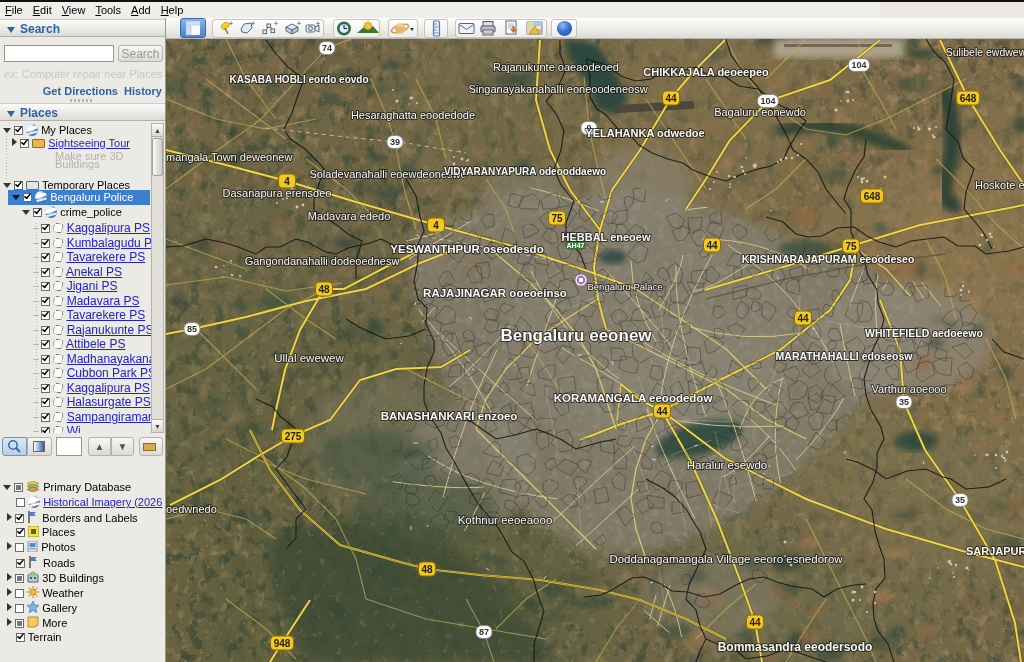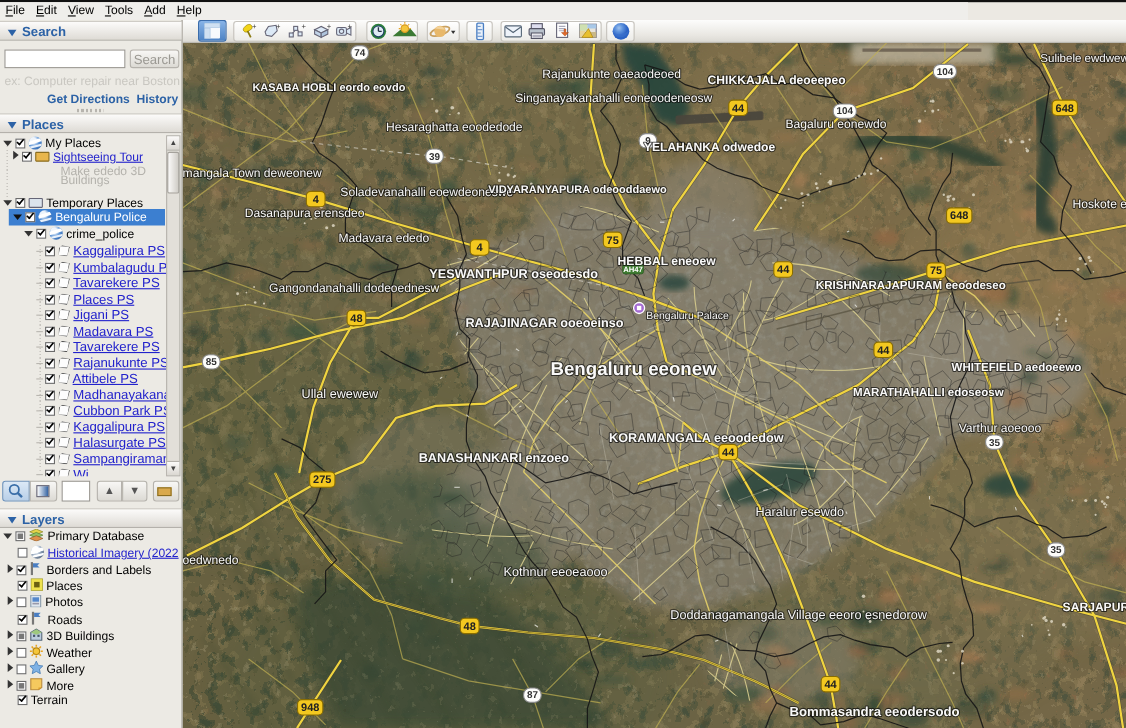--- a/index.html
+++ b/index.html
@@ -1456,39 +1456,39 @@
         </radialGradient>
       </defs>
       <circle cx="10.5" cy="8.5" r="7.6" fill="url(#sph)"></circle>
       <path d="M3.5 10a7.6 7.6 0 0 0 14-2c-5 4-10 4-14 2z" fill="#3a70cc" opacity=".7"></path>
     </svg>
 </div>
 <div id="sidebar">
 <div class="phead" style="position:absolute;top:1px"><span class="tri"></span>Search</div>
 <input style="position: absolute; left: 4px; top: 27px; width: 110px; height: 17px; border: 1px solid rgb(153, 150, 144); background: rgb(255, 255, 255);">
 <div style="position:absolute;left:118px;top:27px;width:45px;height:17px;border:1px solid #b5b2ac;border-radius:3px;background:linear-gradient(#f8f7f5,#dcdad4);color:#9b9993;font-size:12px;text-align:center;line-height:16px">Search</div>
-<div style="position:absolute;left:4px;top:50px;font-size:11px;color:#c9c7c1">ex: Computer repair near Boston</div>
+<div style="position:absolute;left:4px;top:50px;font-size:11px;color:#c9c7c1">ex: Computer repair near Places</div>
 <div style="position:absolute;left:0;top:67px;width:162px;text-align:right;font-size:11px;font-weight:bold;color:#2c62a6">Get Directions&nbsp;&nbsp;History</div>
 <div style="position:absolute;left:70px;top:81px;width:24px;height:3px;background:repeating-linear-gradient(90deg,#b7b4ae 0 2px,transparent 2px 4px)"></div>
 <div class="phead" style="position:absolute;top:85px"><span class="tri"></span>Places</div>
 <div id="ptree" style="position:absolute;left:0;top:105px;width:155px;height:310px;overflow:hidden">
  <div style="position:absolute;left:36px;top:100px;width:1px;height:205px;background:repeating-linear-gradient(#b9b6b0 0 1px,transparent 1px 3px)"></div>
  <div style="position:absolute;left:6px;top:10px;width:1px;height:48px;background:repeating-linear-gradient(#b9b6b0 0 1px,transparent 1px 3px)"></div>
  <div class="row" style="left:3px;top:1px"><span class="exp open"></span> <span class="chk on"></span> <span class="globe"></span> My Places</div>
  <div class="row" style="left:12px;top:14px"><span class="exp clos"></span> <span class="chk on"></span> <span style="display:inline-block;width:13px;height:9px;background:#e8b64c;border:1px solid #8a6d20;border-radius:1px;vertical-align:-1px"></span> <a class="tl">Sightseeing Tour</a></div>
- <div class="row" style="left:55px;top:27px;color:#b4b2ac">Make ededo 3D</div>
+ <div class="row" style="left:55px;top:27px;color:#b4b2ac">Make sure 3D</div>
  <div class="row" style="left:55px;top:35px;color:#b4b2ac">Buildings</div>
  <div class="row" style="left:3px;top:56px"><span class="exp open"></span> <span class="chk on"></span> <span style="display:inline-block;width:13px;height:9px;background:#dce4ec;border:1px solid #667;border-radius:1px;vertical-align:-1px"></span> Temporary Places</div>
  <div style="position:absolute;left:8px;top:67px;width:142px;height:15px;background:#3c7fd0"></div>
  <div class="row" style="left:12px;top:68px;color:#fff"><span class="exp open" style="border-top-color:#111"></span> <span class="chk on"></span> <span class="globe"></span> Bengaluru Police</div>
  <div class="row" style="left:22px;top:83px"><span class="exp open"></span> <span class="chk on"></span> <span class="globe"></span> crime_police</div>
  <div class="psr" style="top:98px"><span class="chk on"></span> <span class="poly"></span> <a class="tl">Kaggalipura PS</a></div>
  <div class="psr" style="top:112.5px"><span class="chk on"></span> <span class="poly"></span> <a class="tl">Kumbalagudu PS</a></div>
  <div class="psr" style="top:127px"><span class="chk on"></span> <span class="poly"></span> <a class="tl">Tavarekere PS</a></div>
- <div class="psr" style="top:141.5px"><span class="chk on"></span> <span class="poly"></span> <a class="tl">Places PS</a></div>
+ <div class="psr" style="top:141.5px"><span class="chk on"></span> <span class="poly"></span> <a class="tl">Anekal PS</a></div>
  <div class="psr" style="top:156px"><span class="chk on"></span> <span class="poly"></span> <a class="tl">Jigani PS</a></div>
  <div class="psr" style="top:170.5px"><span class="chk on"></span> <span class="poly"></span> <a class="tl">Madavara PS</a></div>
  <div class="psr" style="top:185px"><span class="chk on"></span> <span class="poly"></span> <a class="tl">Tavarekere PS</a></div>
  <div class="psr" style="top:199.5px"><span class="chk on"></span> <span class="poly"></span> <a class="tl">Rajanukunte PS</a></div>
  <div class="psr" style="top:214px"><span class="chk on"></span> <span class="poly"></span> <a class="tl">Attibele PS</a></div>
  <div class="psr" style="top:228.5px"><span class="chk on"></span> <span class="poly"></span> <a class="tl">Madhanayakanah</a></div>
  <div class="psr" style="top:243px"><span class="chk on"></span> <span class="poly"></span> <a class="tl">Cubbon Park PS</a></div>
  <div class="psr" style="top:257.5px"><span class="chk on"></span> <span class="poly"></span> <a class="tl">Kaggalipura PS</a></div>
  <div class="psr" style="top:272px"><span class="chk on"></span> <span class="poly"></span> <a class="tl">Halasurgate PS</a></div>
  <div class="psr" style="top:286.5px"><span class="chk on"></span> <span class="poly"></span> <a class="tl">Sampangiramana</a></div>
@@ -1507,28 +1507,27 @@
  <div style="position:absolute;left:27px;top:0;width:25px;height:19px;border:1px solid #b5b2ac;border-radius:0 3px 3px 0;background:linear-gradient(#f8f7f5,#dcdad4)">
         <div style="margin:3px 5px;width:12px;height:11px;border:1px solid #667;background:linear-gradient(90deg,#fff,#2f5fa0)"></div>
       </div>
  <div style="position:absolute;left:56px;top:0;width:26px;height:19px;border:1px solid #999690;background:#fff"></div>
  <div style="position:absolute;left:88px;top:0;width:23px;height:19px;border:1px solid #b5b2ac;border-radius:3px 0 0 3px;background:linear-gradient(#f8f7f5,#dcdad4);text-align:center;font-size:10px;line-height:18px;color:#555">▲</div>
  <div style="position:absolute;left:111px;top:0;width:23px;height:19px;border:1px solid #b5b2ac;border-radius:0 3px 3px 0;background:linear-gradient(#f8f7f5,#dcdad4);text-align:center;font-size:10px;line-height:18px;color:#555">▼</div>
  <div style="position:absolute;left:139px;top:0;width:24px;height:19px;border:1px solid #b5b2ac;border-radius:3px;background:linear-gradient(#f8f7f5,#dcdad4)">
         <div style="margin:5px 3px;width:13px;height:8px;background:#d9a94d;border:1px solid #8a6d20"></div>
       </div>
 </div>
-<div class="phead" style="position:absolute;top:444px"><span class="tri"></span>Layers</div>
 <div id="ltree" style="position:absolute;left:0;top:462px;width:138px;height:182px;font-size:11px">
  <div class="row" style="left:3px;top:1px"><span class="exp open"></span> <span class="chk part"></span> <svg width="14" height="11" viewBox="0 0 14 11" style="vertical-align:-1px">
           <path d="M7 0l6 2.5L7 5 1 2.5z" fill="#e4d44a" stroke="#867d20" stroke-width=".6"></path>
           <path d="M7 3l6 2.5L7 8 1 5.5z" fill="#8fc066" stroke="#4c7a2a" stroke-width=".6"></path>
           <path d="M7 6l6 2.5L7 11 1 8.5z" fill="#e0904a" stroke="#8a5420" stroke-width=".6"></path>
         </svg> Primary Database</div>
- <div class="row" style="left:16px;top:16px"><span class="chk"></span> <span class="globe" style="filter:grayscale(.7) brightness(1.1)"></span> <a class="tl">Historical Imagery (2022</a></div>
+ <div class="row" style="left:16px;top:16px"><span class="chk"></span> <span class="globe" style="filter:grayscale(.7) brightness(1.1)"></span> <a class="tl">Historical Imagery (2026</a></div>
  <div class="row" style="left:7px;top:31px"><span class="exp clos"></span> <span class="chk on"></span> <svg width="12" height="12" viewBox="0 0 12 12" style="vertical-align:-1px">
           <rect x="1" y="0" width="2" height="12" fill="#777"></rect>
           <path d="M3 1h6l-2 2 2 2H3z" fill="#4a7ec2"></path>
         </svg> Borders and Labels</div>
  <div class="row" style="left:16px;top:46px"><span class="chk on"></span> <svg width="11" height="11" viewBox="0 0 11 11" style="vertical-align:-1px">
           <rect x="0" y="0" width="11" height="11" fill="#efe24e" stroke="#999425"></rect>
           <rect x="3" y="3" width="5" height="5" fill="#6b6111"></rect>
         </svg> Places</div>
  <div class="row" style="left:7px;top:61px"><span class="exp clos"></span> <span class="chk"></span> <svg width="11" height="11" viewBox="0 0 11 11" style="vertical-align:-1px">
           <rect x="1" y="0" width="9" height="11" fill="#dfe7ef" stroke="#8899aa"></rect>

